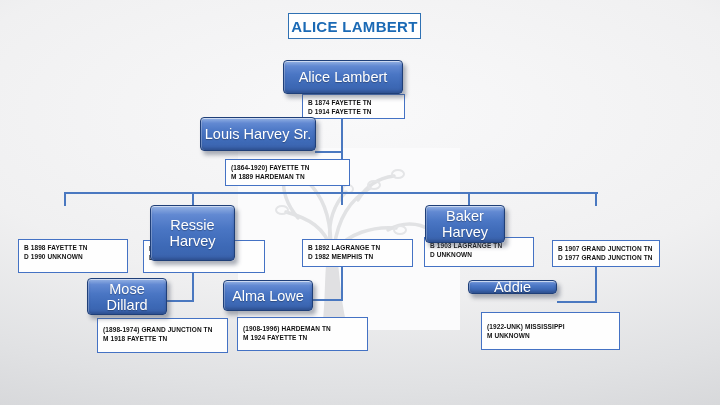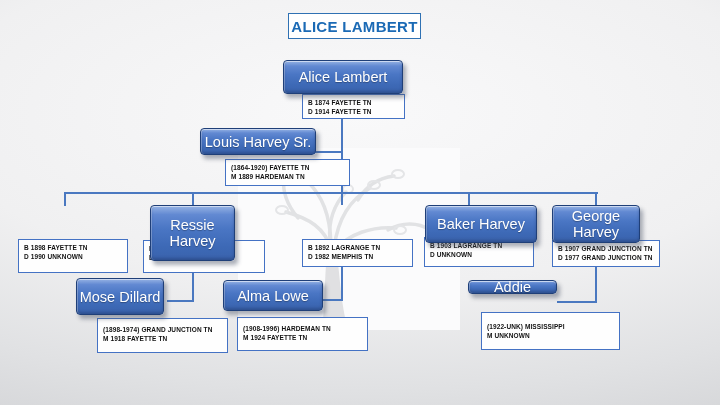--- a/index.html
+++ b/index.html
@@ -53,28 +53,28 @@
     border:1px solid var(--box-border,#1f3f78);border-radius:4px;
     box-shadow:3px 4px 4px rgba(70,80,100,.45),
                inset 0 1px 0 rgba(255,255,255,.55),
                inset 1px 0 0 rgba(255,255,255,.28),
                inset 0 -2px 3px rgba(25,45,90,.35);
     text-shadow:0 1px 1px rgba(0,0,0,.3);
     cursor:default;
   }
   .person.nowrap span{white-space:nowrap;}
   .p-alice{left:283px;top:60px;width:120px;height:34px}
-  .p-louis{left:200px;top:128px;width:116px;height:27px}
+  .p-louis{left:200px;top:117px;width:116px;height:34px}
   .p-bryan{left:23px;top:205px;width:85px;height:38px}
   .p-ressie{left:150px;top:205px;width:85px;height:56px}
   .p-norman{left:296px;top:204px;width:87px;height:38px;font-size:14px}
-  .p-baker{left:425px;top:205px;width:112px;height:38px}
+  .p-baker{left:425px;top:205px;width:80px;height:38px}
   .p-george{left:552px;top:205px;width:88px;height:38px}
-  .p-mose{left:76px;top:278px;width:88px;height:37px}
-  .p-alma{left:223px;top:280px;width:100px;height:31px}
+  .p-mose{left:87px;top:278px;width:80px;height:37px}
+  .p-alma{left:223px;top:280px;width:90px;height:31px}
   .p-addie{left:468px;top:280px;width:89px;height:14px}
   
   .title-box{
     position:absolute;z-index:3;left:288px;top:13px;width:133px;height:26px;
     box-sizing:border-box;background:#fff;border:1.5px solid #2f71b3;
     display:flex;align-items:center;justify-content:center;
     color:var(--title-text,#1b6ab5);font-size:15px;font-weight:bold;letter-spacing:.3px;
     white-space:nowrap;
   }
 </style>
@@ -170,23 +170,20 @@
   </div>
   <div class="person p-louis nowrap">
     <span>Louis Harvey Sr.</span>
   </div>
   <div class="person p-ressie">
     <span>Ressie Harvey</span>
   </div>
   <div class="person p-baker">
     <span>Baker Harvey</span>
   </div>
-  <div class="person p-george">
-    <span>George Harvey</span>
-  </div>
   <div class="person p-mose">
     <span>Mose Dillard</span>
   </div>
   <div class="person p-alma nowrap">
     <span>Alma Lowe</span>
   </div>
   <div class="person p-addie nowrap">
     <span>Addie</span>
   </div>
 

